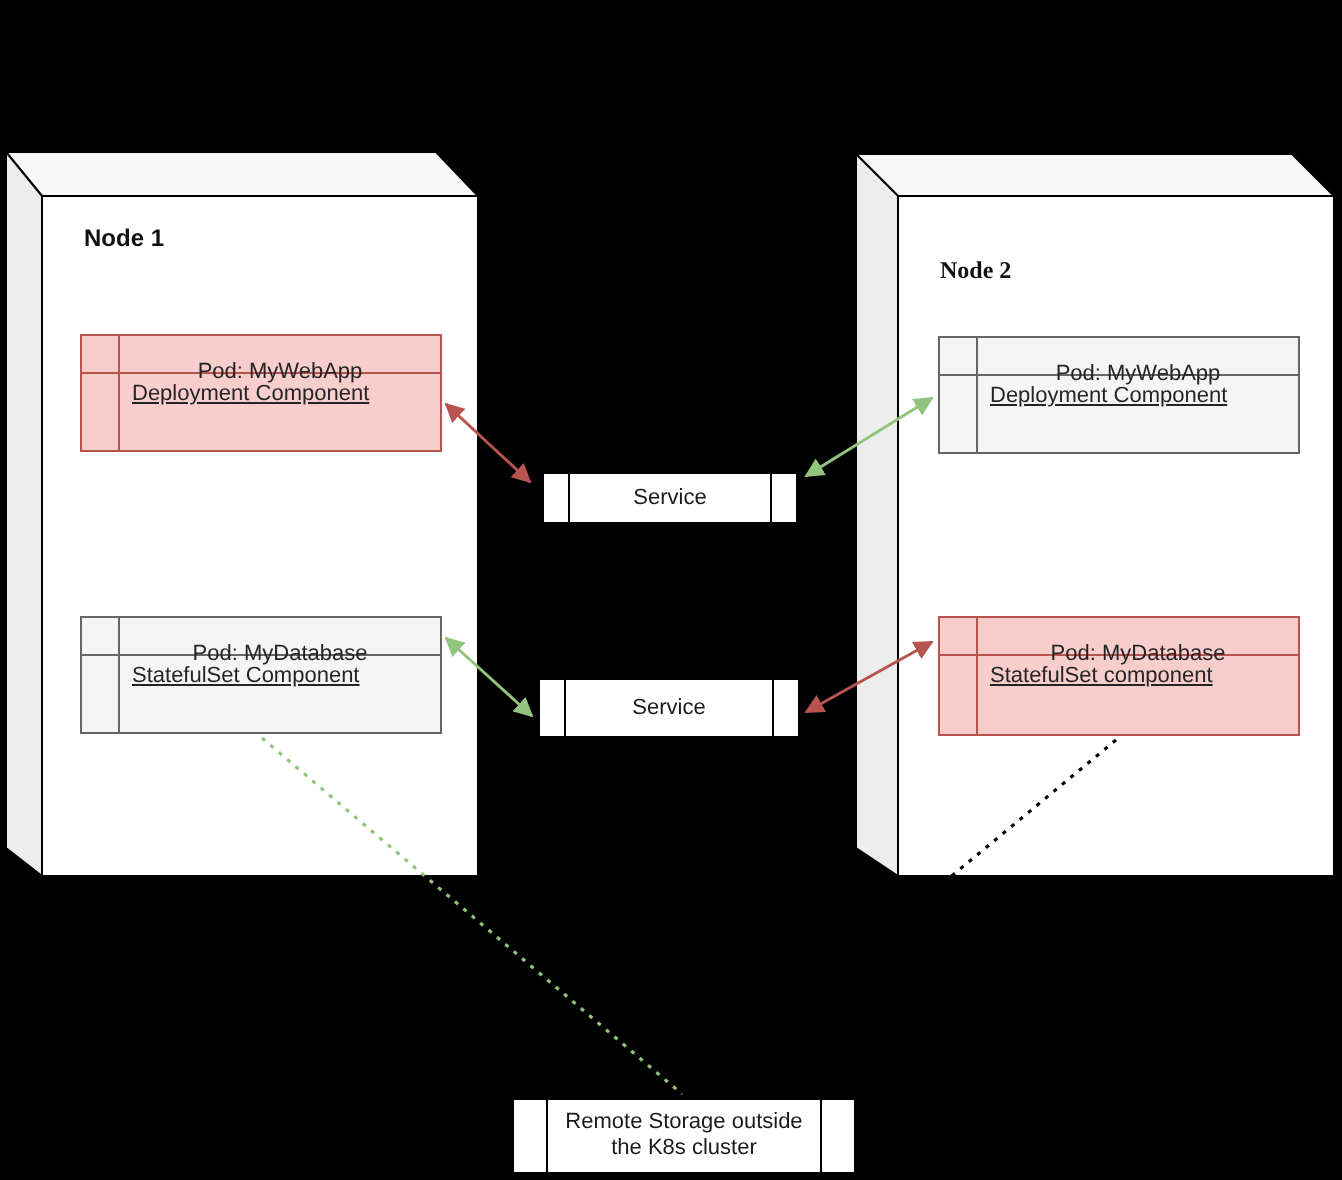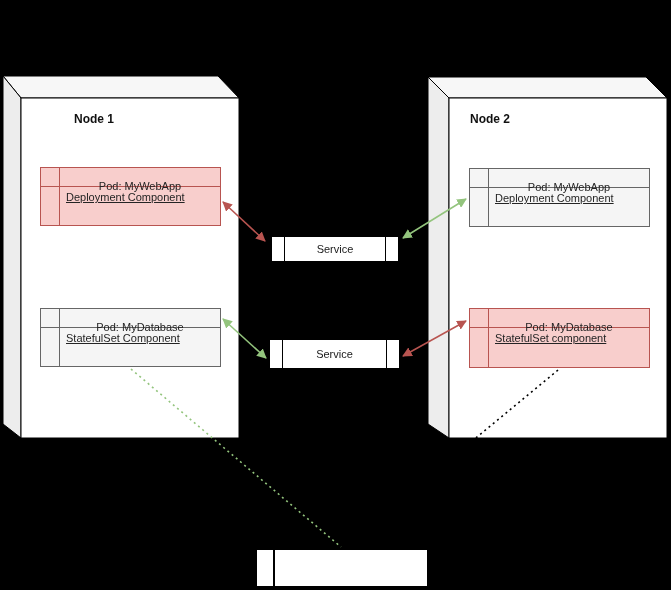--- a/index.html
+++ b/index.html
@@ -74,22 +74,22 @@
 
   <line x1="131" y1="369" x2="341" y2="547" stroke="#93c47d" stroke-width="1.6" stroke-dasharray="2 3.5"></line>
   <line x1="558" y1="370" x2="344" y2="547" stroke="#000000" stroke-width="1.6" stroke-dasharray="2 3.5"></line>
 
   <line x1="223" y1="202" x2="265" y2="241" stroke="#b85450" stroke-width="1.5" marker-start="url(#mr)" marker-end="url(#mr)"></line>
   <line x1="403" y1="238" x2="466" y2="199" stroke="#93c47d" stroke-width="1.5" marker-start="url(#mg)" marker-end="url(#mg)"></line>
   <line x1="223" y1="319" x2="266" y2="358" stroke="#93c47d" stroke-width="1.5" marker-start="url(#mg)" marker-end="url(#mg)"></line>
   <line x1="403" y1="356" x2="466" y2="321" stroke="#b85450" stroke-width="1.5" marker-start="url(#mr)" marker-end="url(#mr)"></line>
 </svg>
 
-<div class="node-label" style="left:42px; top:112px;margin-left:32px;">Node 1</div>
-<div class="node-label" style="left:470px; top:112px;">Node 2</div>
+<div class="node-label" style="left:42px; top:112px;">Node 1</div>
+<div class="node-label" style="left:470px; top:128px;font-family:Liberation Serif, serif;">Node 2</div>
 
 <div class="pod red" style="left:40px; top:167px; width:181px; height:59px;">
   <div class="corner"></div>
   <div class="title">Pod: MyWebApp</div>
   <div class="side"></div>
   <div class="body">Deployment Component</div>
 </div>
 
 <div class="pod gray" style="left:40px; top:308px; width:181px; height:59px;">
   <div class="corner"></div>
@@ -119,14 +119,18 @@
 </div>
 
 <div class="proc" style="left:269px; top:339px; width:131px; height:30px;">
   <div class="bar-l"></div>
   <div class="label">Service</div>
   <div class="bar-r"></div>
 </div>
 
 <div class="proc wide" style="left:256px; top:549px; width:172px; height:38px;">
   <div class="bar-l"></div>
+  <div class="label">
+    <span>Remote Storage outside</span>
+    <span>the K8s cluster</span>
+  </div>
   <div class="bar-r"></div>
 </div>
 
 </body></html>

